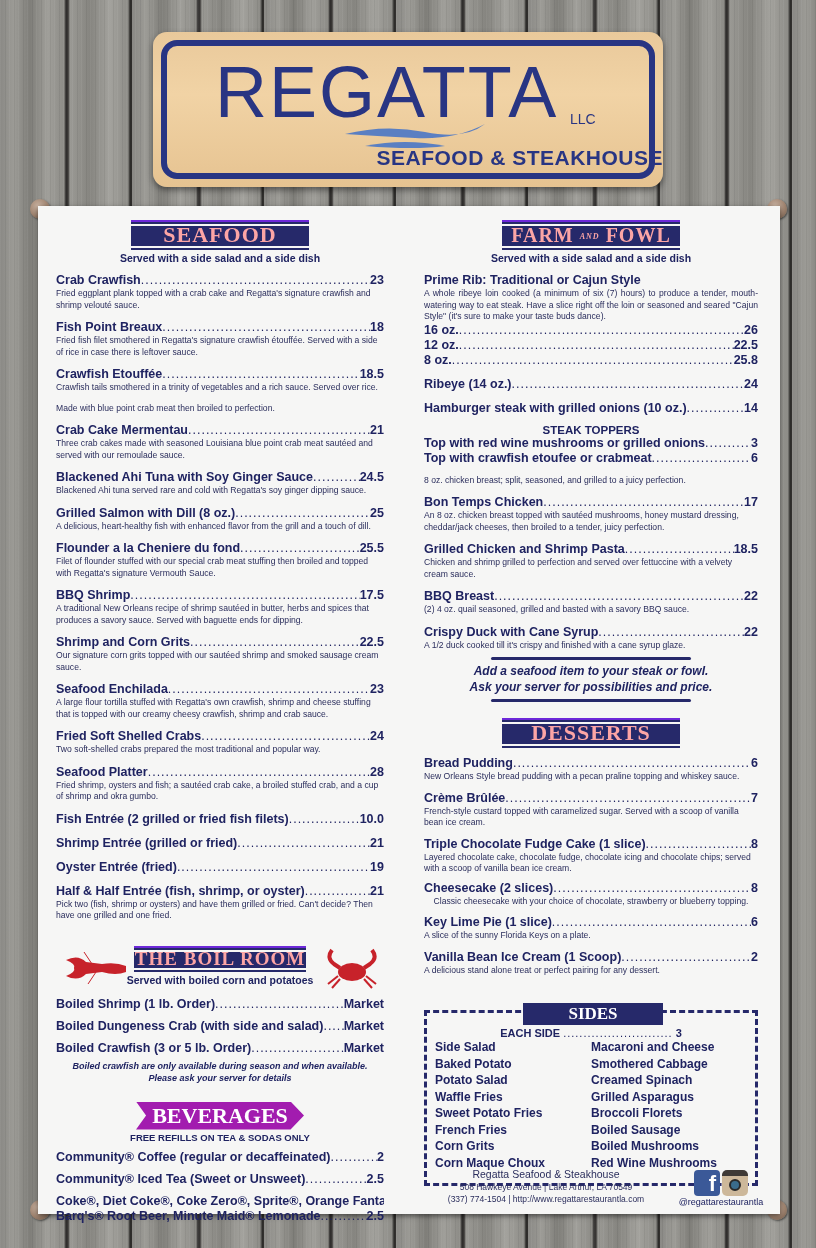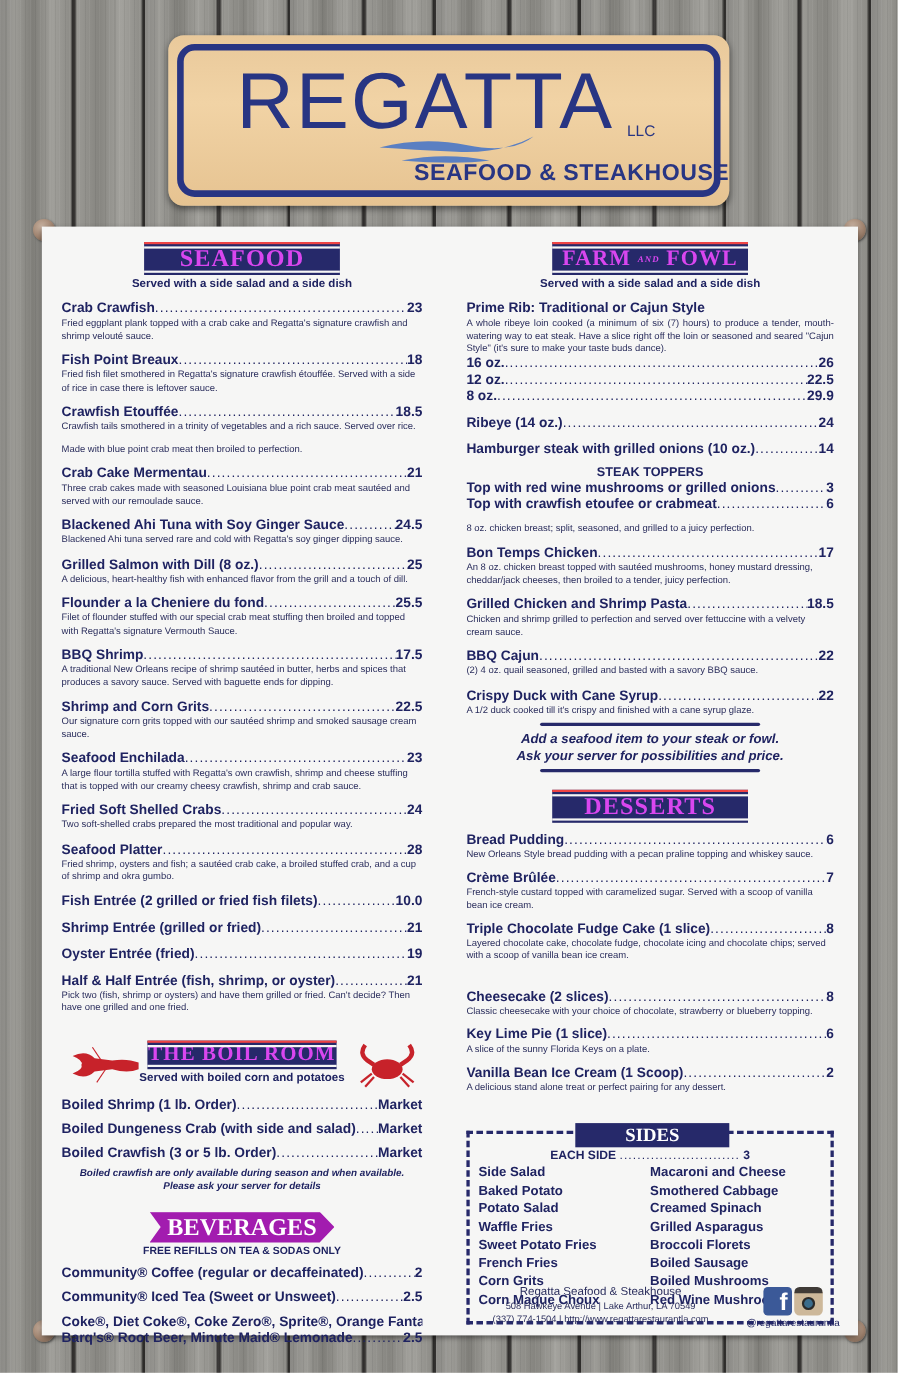--- a/index.html
+++ b/index.html
@@ -53,23 +53,23 @@
   }
   .nail {
     position: absolute; width: 20px; height: 20px; border-radius: 50%;
     background: radial-gradient(circle at 40% 35%, #c9b3a2 0%, #a08470 55%, #6b5444 100%);
     box-shadow: 1px 1px 2px rgba(0,0,0,0.5);
   }
   .col { position: absolute; top: 14px; }
   .col-left { left: 18px; width: 328px; }
   .col-right { left: 386px; width: 334px; }
   .banner {
-    margin: 0 auto; background: #26296a; color: #d946ef; text-align: center;
+    margin: 0 auto; background: #26296a; color: #fca5a5; text-align: center;
     font-family: "Liberation Serif", serif; font-weight: bold; letter-spacing: 1px;
-    border-top: 2px solid #ef4444; position: relative;
+    border-top: 2px solid #6d28d9; position: relative;
   }
   .banner::before, .banner::after {
     content: ""; position: absolute; left: 0; right: 0; height: 2px; background: #f6f6f5;
   }
   .banner::before { top: 2px; }
   .banner::after { bottom: 2px; }
   .served { text-align: center; font-size: 10.5px; font-weight: bold; margin-top: 2px; font-family: "Liberation Sans Narrow", "Liberation Sans", sans-serif; }
   .item { margin-top: 9px; }
   .row {
     display: flex; align-items: baseline; font-size: 12.5px; font-weight: bold;
@@ -368,21 +368,21 @@
             <div class="row">
               <span class="name">12 oz.</span>
               <span class="dots"></span>
               <span class="price">22.5</span>
             </div>
           </div>
           <div class="item" style="margin-top: 0px;">
             <div class="row">
               <span class="name">8 oz.</span>
               <span class="dots"></span>
-              <span class="price">29.9</span>
+              <span class="price">25.8</span>
             </div>
           </div>
         </div>
     </div>
     <div id="ff-a">
         <div class="item" style="margin-top: 9px;">
           <div class="row">
             <span class="name">Ribeye (14 oz.)</span>
             <span class="dots"></span>
             <span class="price">24</span>
@@ -428,21 +428,21 @@
         <div class="item" style="margin-top: 9px;">
           <div class="row">
             <span class="name">Grilled Chicken and Shrimp Pasta</span>
             <span class="dots"></span>
             <span class="price">18.5</span>
           </div>
           <div class="desc">Chicken and shrimp grilled to perfection and served over fettuccine with a velvety cream sauce.</div>
         </div>
         <div class="item" style="margin-top: 9px;">
           <div class="row">
-            <span class="name">BBQ Cajun</span>
+            <span class="name">BBQ Breast</span>
             <span class="dots"></span>
             <span class="price">22</span>
           </div>
           <div class="desc">(2) 4 oz. quail seasoned, grilled and basted with a savory BBQ sauce.</div>
         </div>
         <div class="item" style="margin-top: 9px;">
           <div class="row">
             <span class="name">Crispy Duck with Cane Syrup</span>
             <span class="dots"></span>
             <span class="price">22</span>
@@ -477,21 +477,21 @@
           <div class="desc">French-style custard topped with caramelized sugar. Served with a scoop of vanilla bean ice cream.</div>
         </div>
         <div class="item" style="margin-top: 8px;">
           <div class="row">
             <span class="name">Triple Chocolate Fudge Cake (1 slice)</span>
             <span class="dots"></span>
             <span class="price">8</span>
           </div>
           <div class="desc">Layered chocolate cake, chocolate fudge, chocolate icing and chocolate chips; served with a scoop of vanilla bean ice cream.</div>
         </div>
-        <div class="item" style="margin-top: 24px;">
+        <div class="item" style="margin-top: 6px; text-align: center;">
           <div class="row">
             <span class="name">Cheesecake (2 slices)</span>
             <span class="dots"></span>
             <span class="price">8</span>
           </div>
           <div class="desc">Classic cheesecake with your choice of chocolate, strawberry or blueberry topping.</div>
         </div>
         <div class="item" style="margin-top: 8px;">
           <div class="row">
             <span class="name">Key Lime Pie (1 slice)</span>

